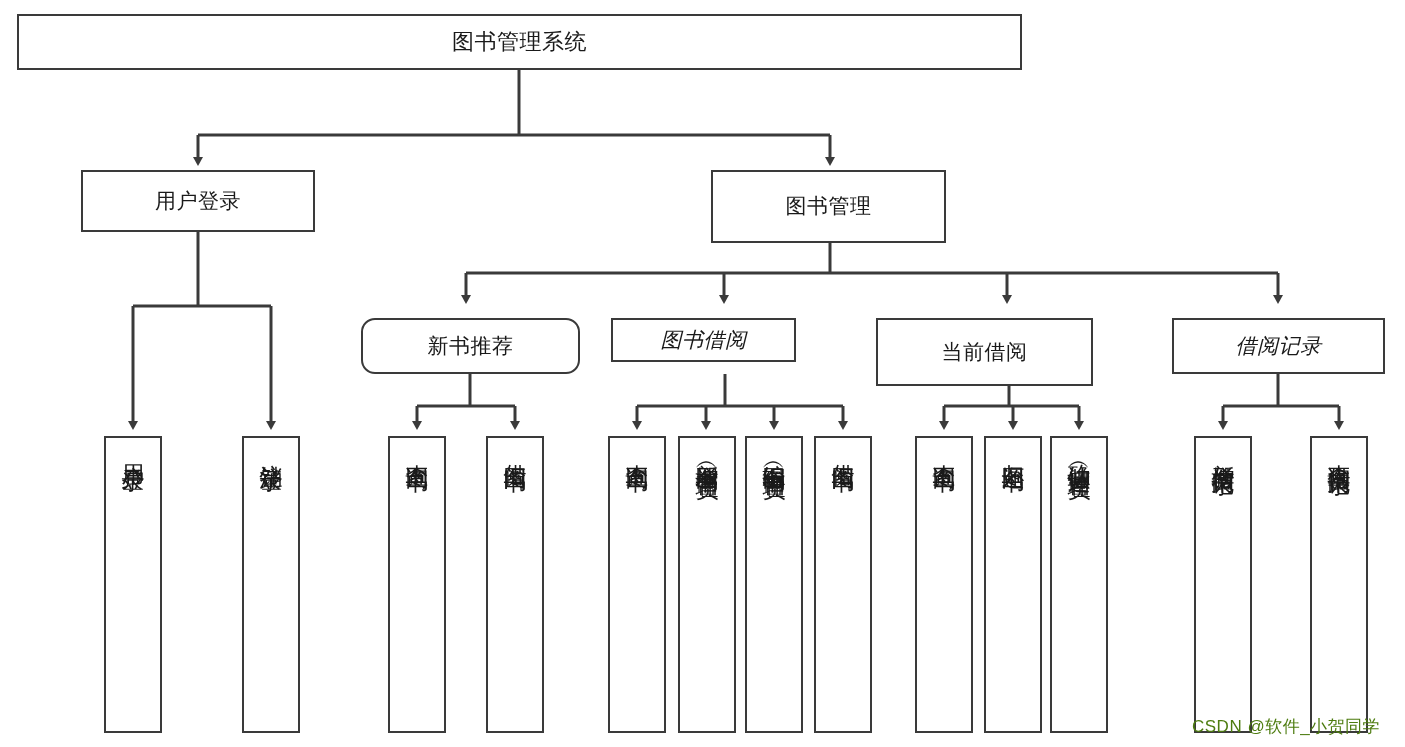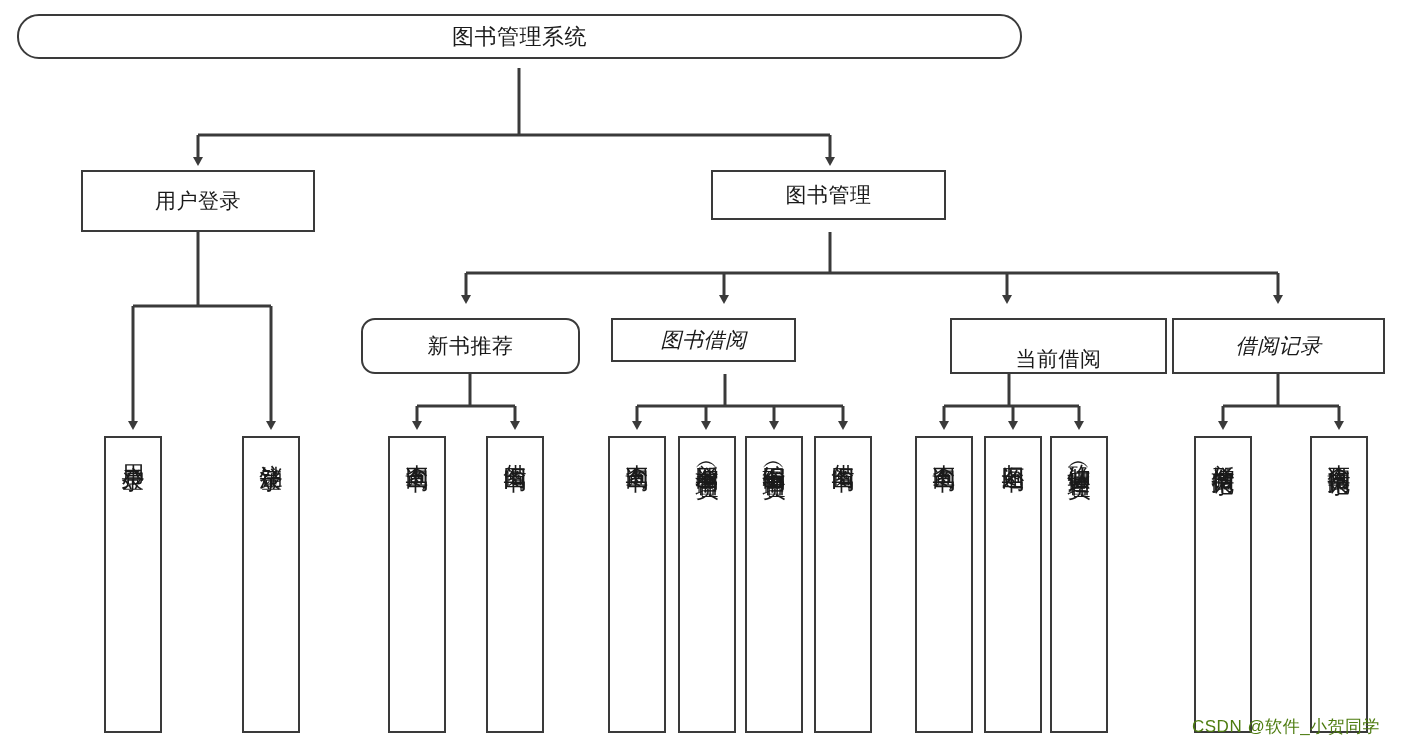--- a/index.html
+++ b/index.html
@@ -118,38 +118,38 @@
       <path d="M1013,406 L1013,422" marker-end="url(#arrow)"></path>
       <path d="M1079,406 L1079,422" marker-end="url(#arrow)"></path>
 
       <path d="M1278,374 L1278,406"></path>
       <path d="M1223,406 L1339,406"></path>
       <path d="M1223,406 L1223,422" marker-end="url(#arrow)"></path>
       <path d="M1339,406 L1339,422" marker-end="url(#arrow)"></path>
     </g>
   </svg>
 
-  <div class="node h root" style="left:17px; top:14px; width:1005px; height:45px;border-radius:22px;">
+  <div class="node h root" style="left:17px; top:14px; width:1005px; height:56px;">
     <span class="node-label">图书管理系统</span>
   </div>
 
   <div class="node h" style="left:81px; top:170px; width:234px; height:62px;">
     <span class="node-label">用户登录</span>
   </div>
-  <div class="node h" style="left:711px; top:170px; width:235px; height:50px;">
+  <div class="node h" style="left:711px; top:170px; width:235px; height:73px;">
     <span class="node-label">图书管理</span>
   </div>
 
   <div class="node h" style="left:361px; top:318px; width:219px; height:56px;border-radius:14px;">
     <span class="node-label">新书推荐</span>
   </div>
   <div class="node h" style="left:611px; top:318px; width:185px; height:44px;font-style:italic;">
     <span class="node-label">图书借阅</span>
   </div>
-  <div class="node h" style="left:950px; top:318px; width:217px; height:56px;align-items:flex-end;">
+  <div class="node h" style="left:876px; top:318px; width:217px; height:68px;">
     <span class="node-label">当前借阅</span>
   </div>
   <div class="node h" style="left:1172px; top:318px; width:213px; height:56px;font-style:italic;">
     <span class="node-label">借阅记录</span>
   </div>
 
   <div class="node v" style="left:104px; top:436px; width:58px; height:297px;">
     <span class="node-label">用户登录</span>
   </div>
   <div class="node v" style="left:242px; top:436px; width:58px; height:297px;">

